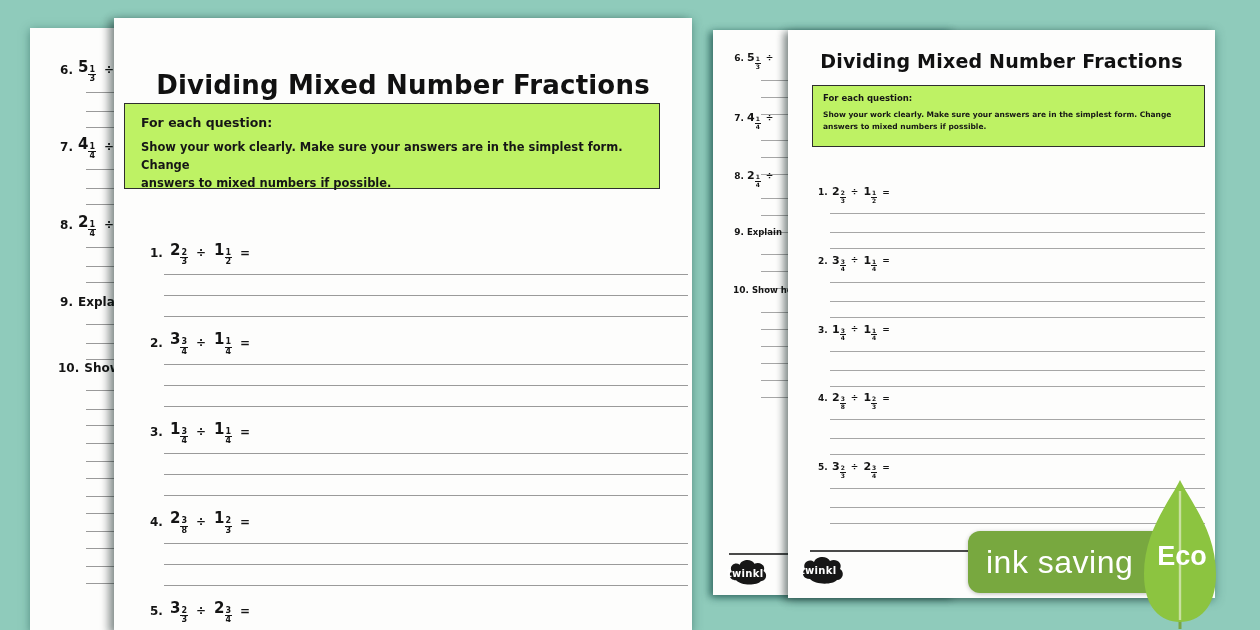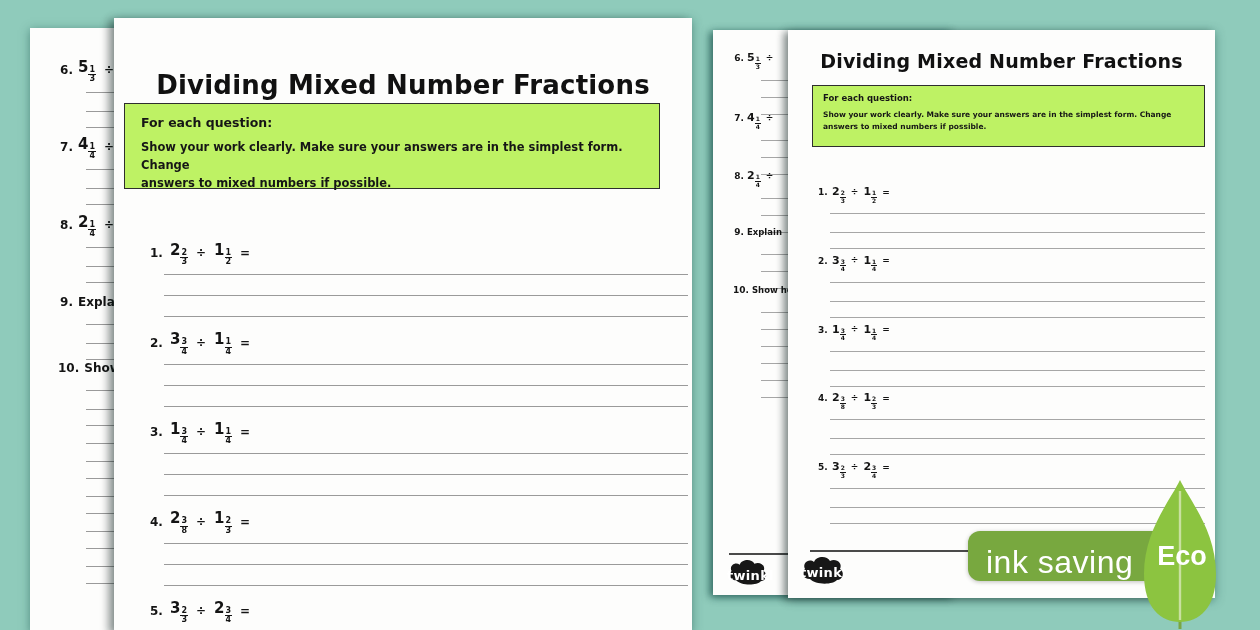--- a/index.html
+++ b/index.html
@@ -51,23 +51,23 @@
   .sz-a .btext{font-size:12px;}
   .sz-b .btext{font-size:8.5px;}
 
   .ans-line{position:absolute;border-top:1px solid #9a9a9a;height:0;}
   .ans-line.sz-b{border-top-color:#a6a6a6;}
 
   .footer-rule{position:absolute;border-top:2px solid #4a4a4a;height:0;}
   .logo{position:absolute;}
   .logo svg{display:block;}
   .logo .logo-text{position:absolute;left:0;right:0;top:11px;text-align:left;
-       color:#fff;font-size:13px;font-weight:bold;letter-spacing:.3px;}
-
-  #badge-rect{position:absolute;left:968px;top:531px;width:200px;height:50px;
+       color:#fff;font-size:10px;font-weight:bold;letter-spacing:.3px;}
+
+  #badge-rect{position:absolute;left:968px;top:531px;width:200px;height:62px;
        border-radius:12px;color:#fff;font-family:"Liberation Sans",sans-serif;
        font-size:32px;line-height:62px;padding-left:18px;box-sizing:border-box;
        letter-spacing:.5px;box-shadow:0 1px 4px rgba(0,0,0,.25);}
   #leaf-wrap{position:absolute;left:1136px;top:477px;width:88px;height:152px;}
   #eco-label{position:absolute;left:1146px;top:541px;width:72px;text-align:center;
        color:#fff;font-weight:bold;font-size:27px;
        font-family:"Liberation Sans",sans-serif;}
 </style>
 </head>
 <body style="background: rgb(143, 203, 187);">

